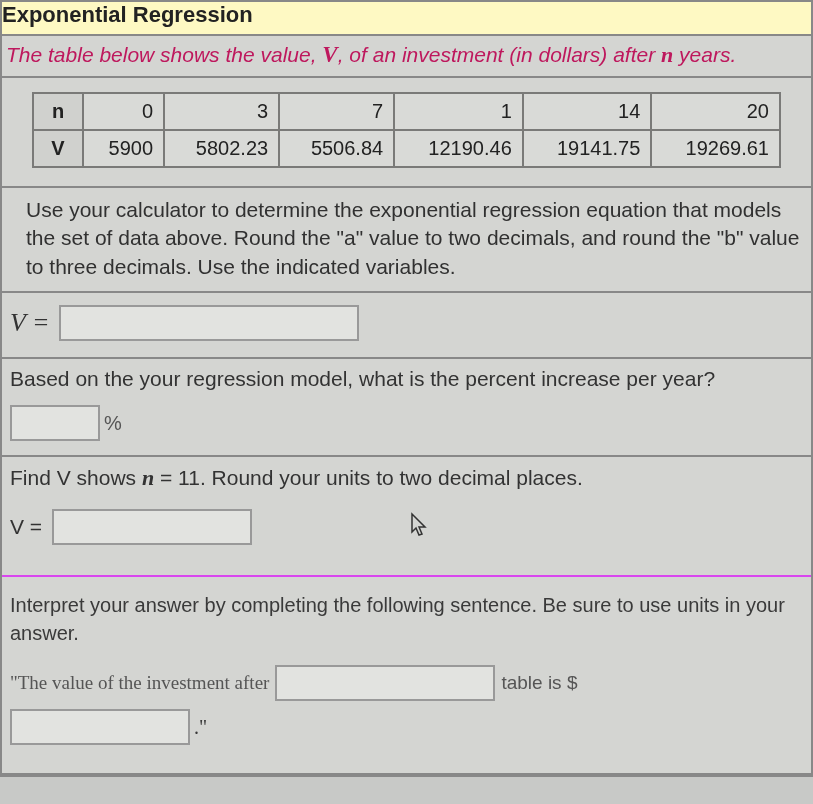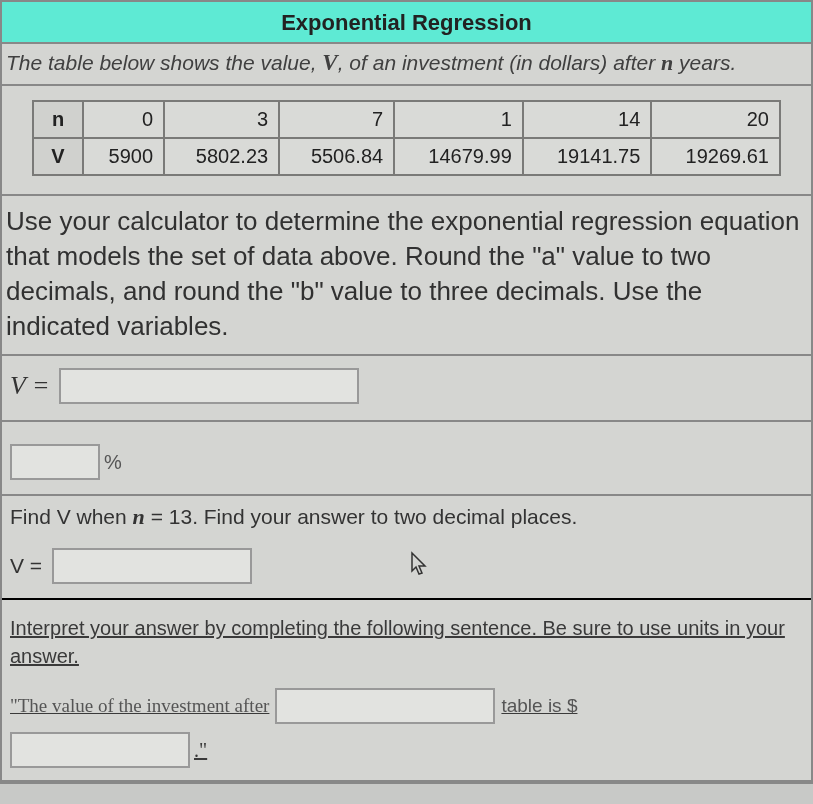--- a/index.html
+++ b/index.html
@@ -9,34 +9,33 @@
       width: 813px;
       height: 804px;
       color: #2a2a2a;
       font-size: 20px;
     }
     .outer {
       border: 2px solid #888;
       background: #d4d5d2;
     }
     .title-row {
-      text-align: center;
       font-weight: bold;
       font-size: 22px;
-      padding: 8px 0 6px 0;
-      border-bottom: 2px solid #888;
-      background: #5eead4;
+      padding: 0 0 6px 0;
+      border-bottom: 2px solid #888;
+      background: #fef9c3;
       color: #222;
     }
     .subtitle-row {
       font-style: italic;
       padding: 6px 8px 8px 4px;
       border-bottom: 2px solid #888;
       font-size: 21px;
-      color: #404040;
+      color: #be185d;
     }
     .var-v { font-style: italic; font-family: 'Times New Roman', serif; font-weight: bold; font-size: 23px; }
     .var-n { font-style: italic; font-family: 'Times New Roman', serif; font-weight: bold; font-size: 22px; }
     .table-section {
       padding: 14px 30px 18px 30px;
       border-bottom: 2px solid #888;
     }
     table.data {
       border-collapse: collapse;
       width: 100%;
@@ -49,23 +48,23 @@
       font-size: 20px;
       color: #222;
     }
     table.data th {
       text-align: center;
       font-weight: bold;
       background: #d0d1ce;
       width: 50px;
     }
     .prompt-section {
-      padding: 8px 8px 10px 4px;
-      border-bottom: 2px solid #888;
-      font-size: 26px;
+      padding: 8px 8px 10px 24px;
+      border-bottom: 2px solid #888;
+      font-size: 21px;
       line-height: 1.35;
       color: #313131;
     }
     .input-line {
       padding: 12px 8px 16px 8px;
       border-bottom: 2px solid #888;
       display: flex;
       align-items: center;
       gap: 10px;
     }
@@ -156,55 +155,56 @@
         <td>7</td>
         <td>1</td>
         <td>14</td>
         <td>20</td>
       </tr>
       <tr>
         <th>V</th>
         <td>5900</td>
         <td>5802.23</td>
         <td>5506.84</td>
-        <td>14679.99</td>
+        <td>12190.46</td>
         <td>19141.75</td>
         <td>19269.61</td>
       </tr>
     </tbody>
       </table>
   </div>
 
   <div class="prompt-section">Use your calculator to determine the exponential regression equation that models the set of data above. Round the "a" value to two decimals, and round the "b" value to three decimals. Use the indicated variables.</div>
 
   <div class="input-line">
     <span class="lbl">V =</span>
     <input class="ans w-long" type="text" style="">
   </div>
 
   <div class="q2-section">
+    <div>Based on the your regression model, what is the percent increase per year?</div>
     <div class="row2">
       <input class="ans w-short" type="text" style="">
       <span class="pct">%</span>
     </div>
   </div>
 
   <div class="q3-section">
     <div>
-      <span>Find V when </span><span class="var-n">n</span><span> = </span><span>13</span><span>. Find your answer to two decimal places.</span>
+      <span>Find V shows </span><span class="var-n">n</span><span> = </span><span>11</span><span>. Round your units to two decimal places.</span>
     </div>
     <div class="row-in">
       <span class="lbl">V =</span>
       <input class="ans w-med" type="text" style="">
       <svg class="cursor-svg" width="20" height="26" viewBox="0 0 20 26">
         <path d="M2 2 L2 20 L6 16 L9 23 L12 22 L9 15 L15 15 Z" fill="none" stroke="#333" stroke-width="1.5"></path>
       </svg>
     </div>
     <div style="height:14px"></div>
-    <div class="q4-section" style="padding:0; border-top:2px solid #000000; margin:0 -8px; padding:14px 8px 4px 8px;text-decoration:underline;">
+    <div class="q4-section" style="padding:0; border-top:2px solid #d946ef; margin:16px -8px; padding:14px 8px 4px 8px;">
       <div>Interpret your answer by completing the following sentence. Be sure to use units in your answer.</div>
       <div class="sentence">
         <span class="quote">"The value of the investment after</span>
         <input class="ans w-med2" type="text" style="">
         <span>table is $</span>
       </div>
       <div class="sentence2">
         <input class="ans" style="width: 180px;" type="text">
         <span class="quote">."</span>
       </div>

